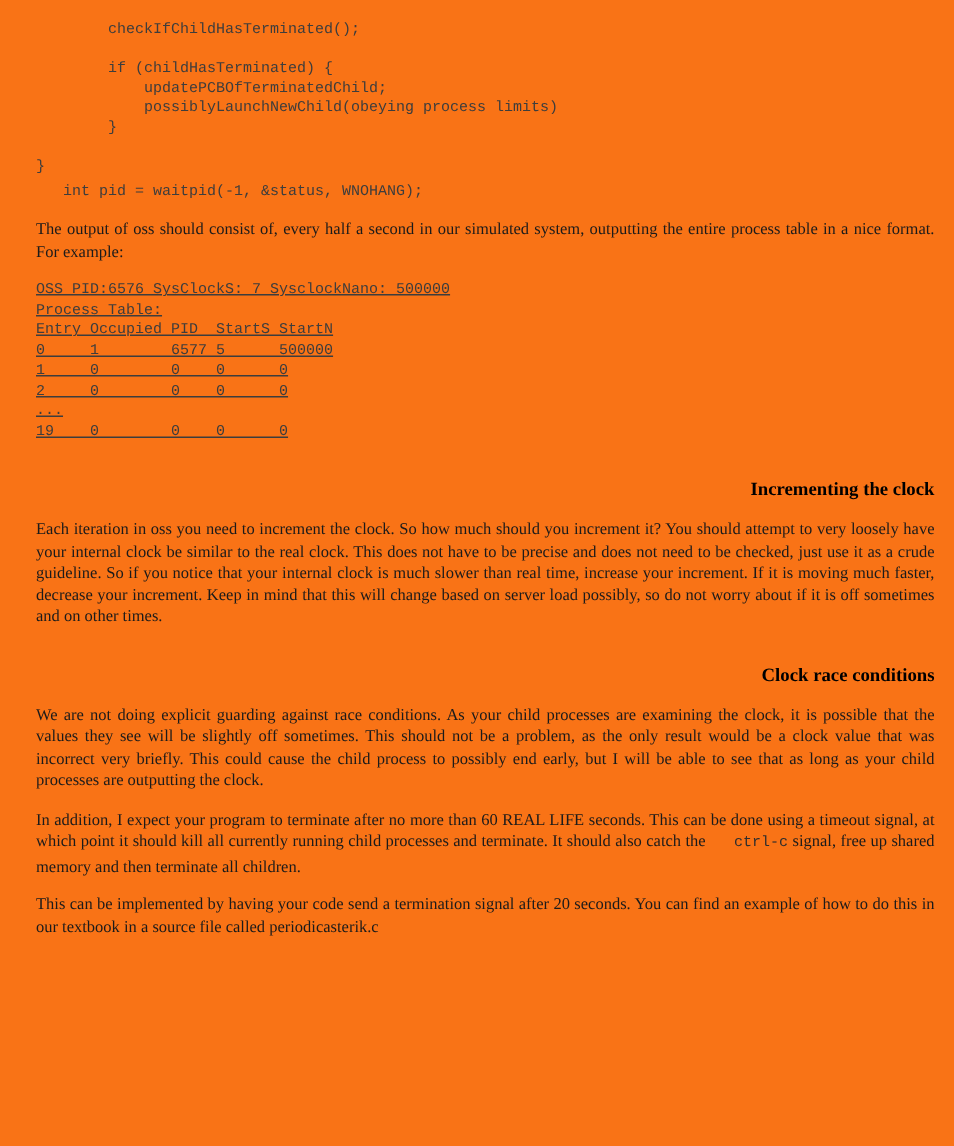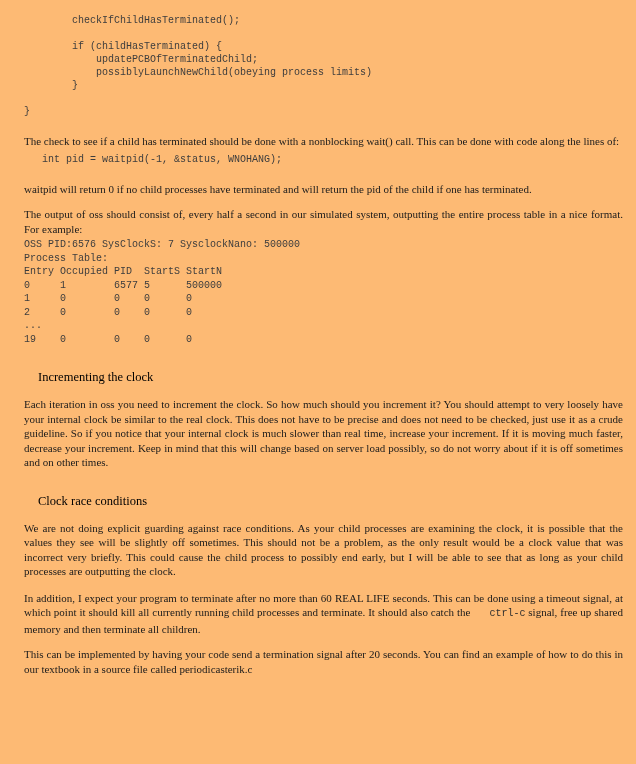--- a/index.html
+++ b/index.html
@@ -6,55 +6,57 @@
     margin: 0;
     padding: 0;
     background: #ffffff;
   }
   .page {
     position: relative;
     width: 636px;
     height: 764px;
     box-sizing: border-box;
     padding: 14px 13px 0 24px;
-    background: #fdba74;
+    background: #f97316;
     overflow: hidden;
   }
   pre.code {
     font-family: "Liberation Mono", "DejaVu Sans Mono", monospace;
     font-size: 10px;
     line-height: 13px;
     color: #3d3d3d;
     margin: 0;
     white-space: pre;
   }
   pre.code.table-block {
     line-height: 13.5px;
-    margin-top: 2px;
+    margin-top: 12px;
+    text-decoration: underline;
   }
   pre.code.snippet {
     margin-top: 4px;
   }
   p.body-text {
     font-family: "Liberation Serif", "DejaVu Serif", serif;
     font-size: 11px;
     line-height: 14.5px;
     color: #1b1b1b;
     text-align: justify;
     margin: 11px 0 0 0;
   }
   p.body-text.after-code {
     margin-top: 16px;
   }
   h2.section-heading {
     font-family: "Liberation Serif", "DejaVu Serif", serif;
     font-size: 12.5px;
-    font-weight: normal;
+    font-weight: bold;
     color: #000000;
-    margin: 24px 0 0 14px;
+    margin: 24px 0 0 4px;
+    text-align: right;
   }
   .inline-code {
     font-family: "Liberation Mono", "DejaVu Sans Mono", monospace;
     font-size: 10px;
     color: #2e2e2e;
     margin-left: 16px;
   }
 </style>
 </head>
 <body>
@@ -63,25 +65,23 @@
 
   <pre class="code">        checkIfChildHasTerminated();
 
         if (childHasTerminated) {
             updatePCBOfTerminatedChild;
             possiblyLaunchNewChild(obeying process limits)
         }
 
 }</pre>
 
-  <p class="body-text after-code">The check to see if a child has terminated should be done with a nonblocking wait() call. This can be done with code along the lines of:</p>
 
   <pre class="code snippet">   int pid = waitpid(-1, &amp;status, WNOHANG);</pre>
 
-  <p class="body-text after-code">waitpid will return 0 if no child processes have terminated and will return the pid of the child if one has terminated.</p>
 
   <p class="body-text">The output of oss should consist of, every half a second in our simulated system, outputting the entire process table in a nice format. For example:</p>
 
   <pre class="code table-block">OSS PID:6576 SysClockS: 7 SysclockNano: 500000
 Process Table:
 Entry Occupied PID  StartS StartN
 0     1        6577 5      500000
 1     0        0    0      0
 2     0        0    0      0
 ...

